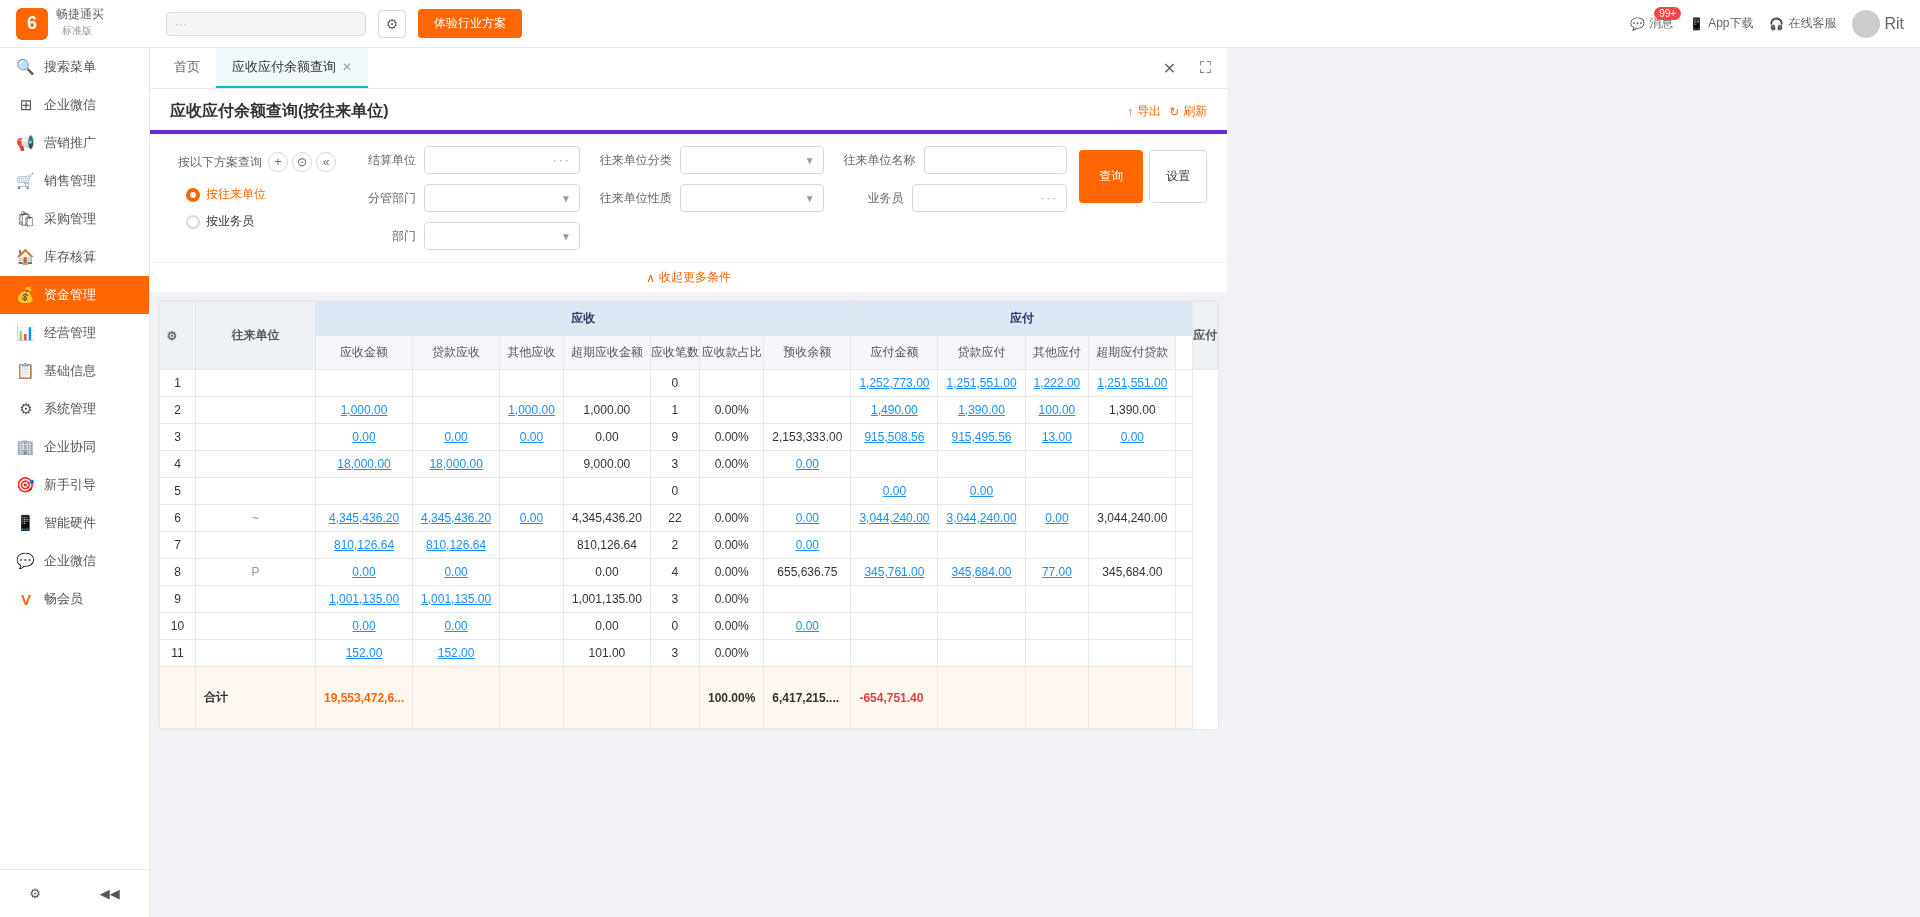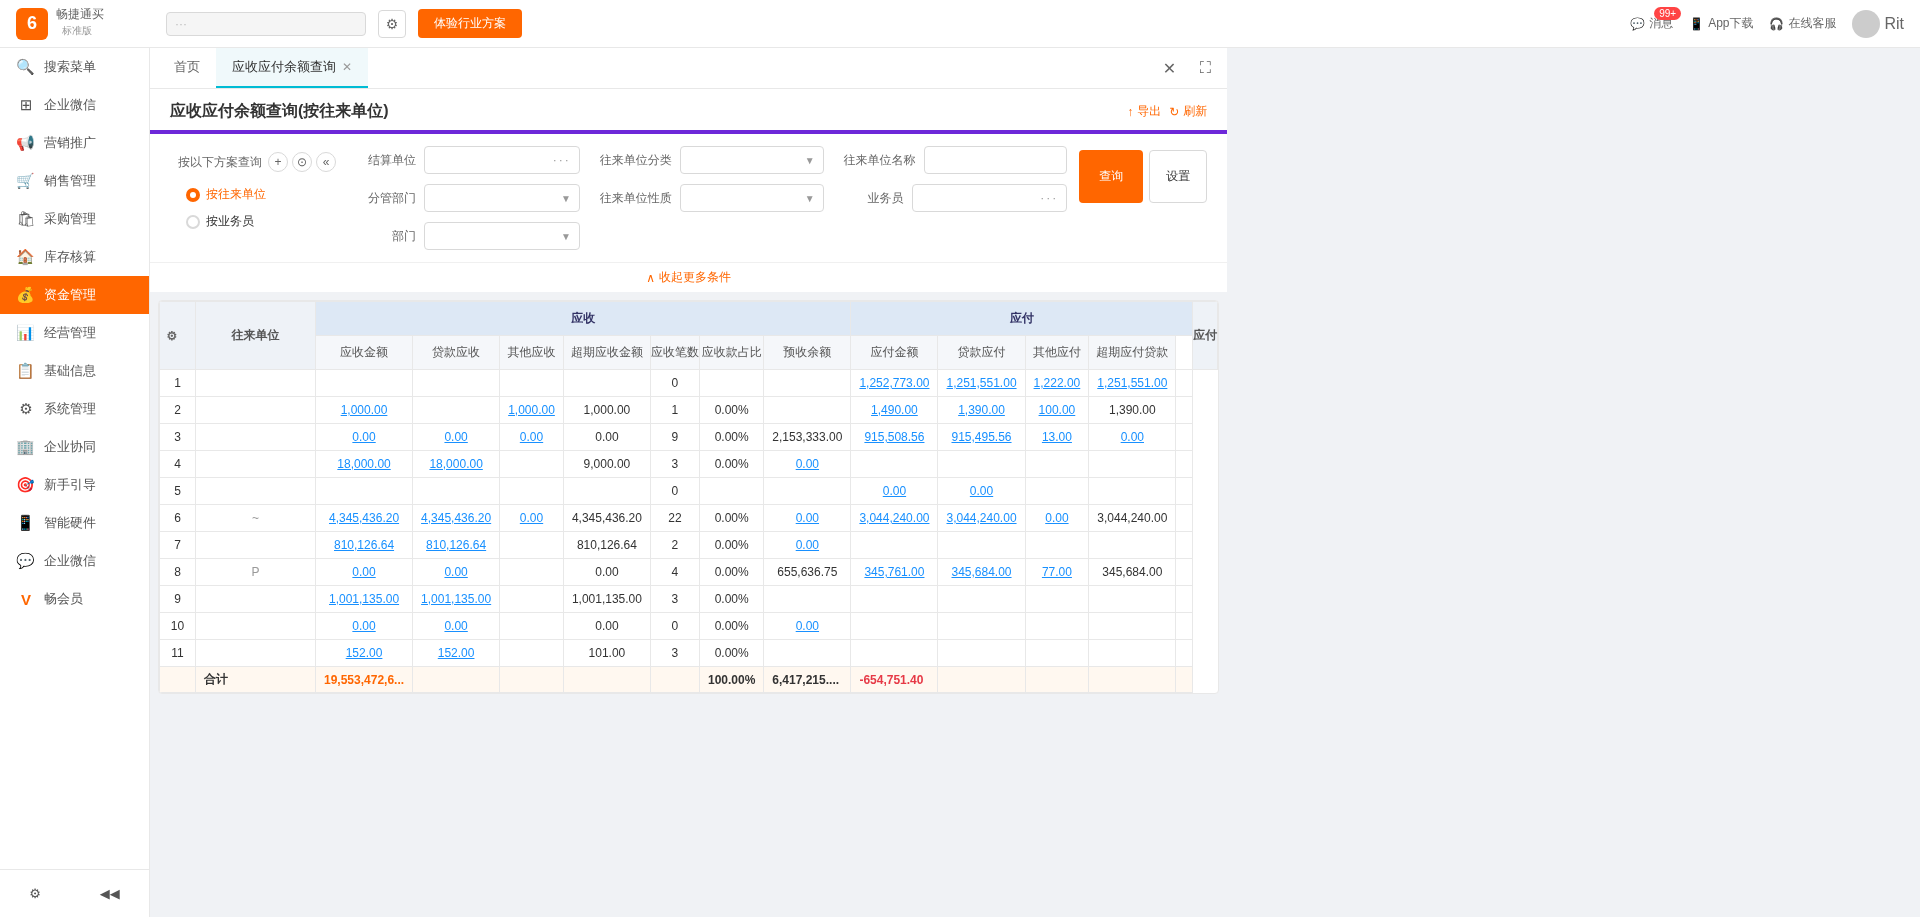--- a/index.html
+++ b/index.html
@@ -71,21 +71,21 @@
     
     
     .table-container { flex: 1; overflow: auto; margin: 8px; background: #fff; border: 1px solid #e8e8e8; border-radius: 4px; }
     .table-wrap { overflow: auto; }
     table { width: 100%; border-collapse: collapse; font-size: 12px; }
     thead tr th { background: #f5f7fa; border: 1px solid #e8e8e8; padding: 8px 0; text-align: center; color: #555; font-weight: normal; white-space: nowrap; position: sticky; top: 0; z-index: 2; }
     thead tr.group-header th { background: #eef2f7; font-weight: bold; }
     tbody tr td { border: 1px solid #e8e8e8; padding: 6px 8px; text-align: center; color: #333; white-space: nowrap; }
     tbody tr td.link { color: #1890ff; text-decoration: underline; cursor: pointer; }
     tbody tr td.blurred { filter: blur(4px); user-select: none; }
-    tfoot tr td { background: #fff8f0; border: 1px solid #e8e8e8; padding: 4px 8px; font-weight: bold; }
+    tfoot tr td { background: #fff8f0; border: 1px solid #e8e8e8; padding: 22px 8px; font-weight: bold; }
     .table-settings-icon { width: 24px; height: 24px; display: flex; align-items: center; justify-content: center; cursor: pointer; color: #666; }
     
     
     ::-webkit-scrollbar { width: 6px; height: 6px; }
     ::-webkit-scrollbar-track { background: #f1f1f1; }
     ::-webkit-scrollbar-thumb { background: #ccc; border-radius: 3px; }
 
     .filter-add-btns { display: flex; align-items: center; gap: 4px; }
     .filter-small-btn { width: 20px; height: 20px; border-radius: 50%; border: 1px solid #d9d9d9; display: flex; align-items: center; justify-content: center; cursor: pointer; font-size: 12px; color: #666; }
     .sidebar-std { font-size: 10px; color: #999; padding: 2px 6px; }

